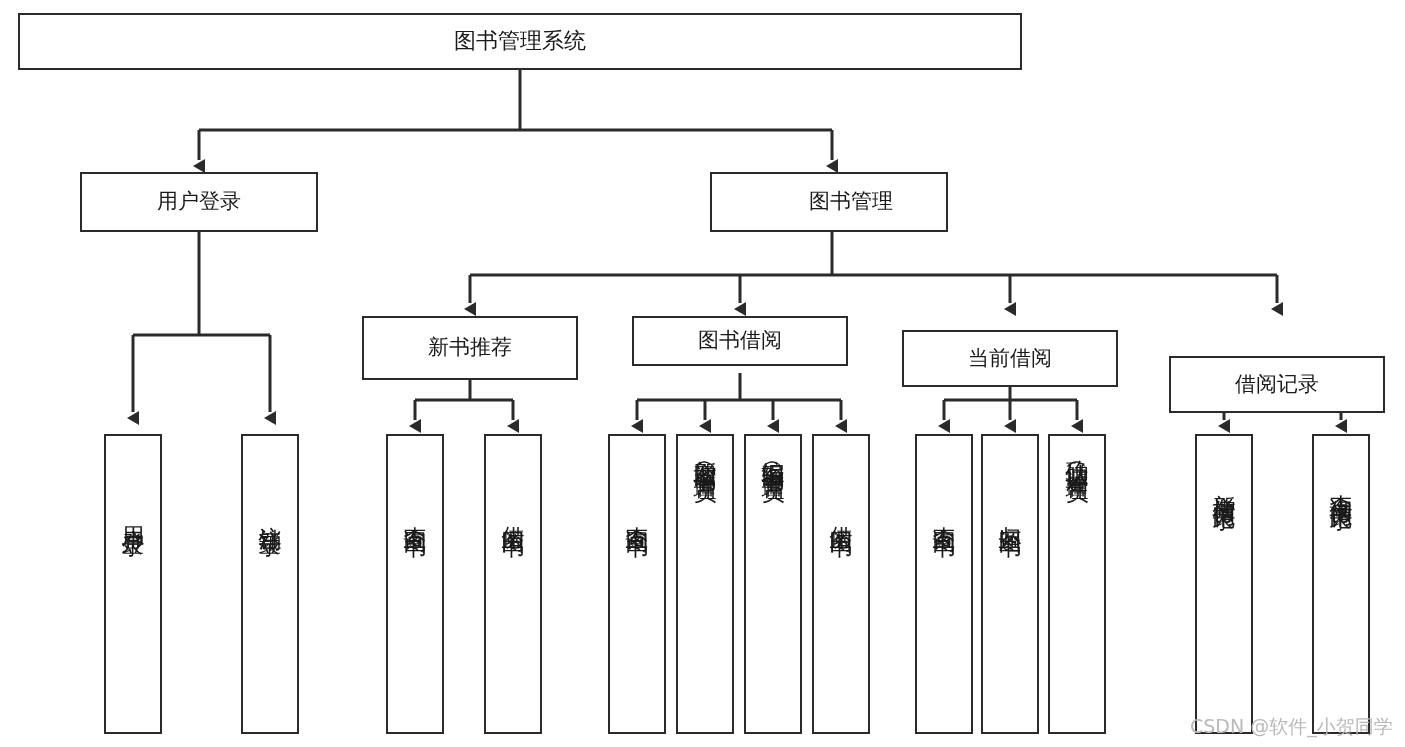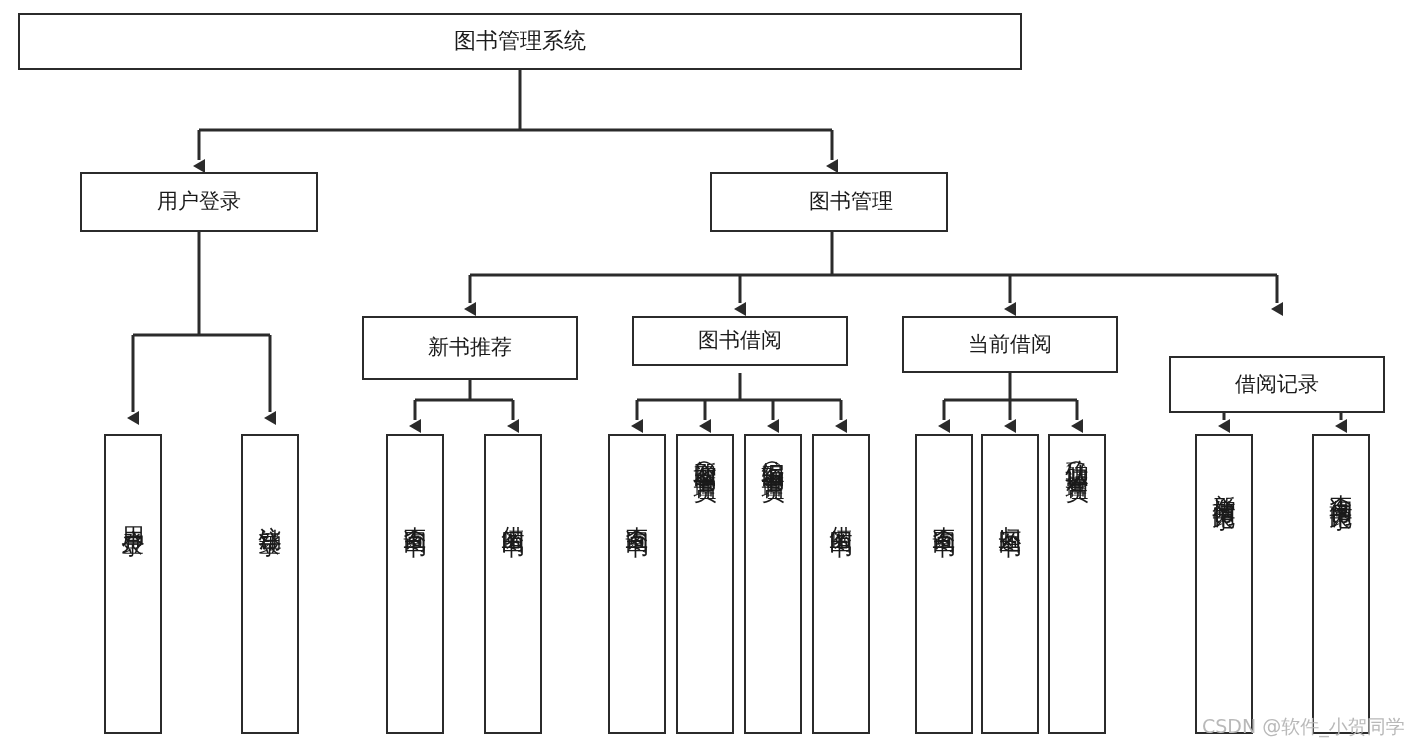--- a/index.html
+++ b/index.html
@@ -62,21 +62,20 @@
     line-height: 1;
     letter-spacing: 3px;
     white-space: nowrap;
   }
   .watermark {
     position: absolute;
     color: #b9b9b9;
     font-size: 19px;
     white-space: nowrap;
     font-family: "DejaVu Sans", "Liberation Sans", sans-serif;
-    margin-left: 12px;
   }
 </style>
 </head>
 <body>
 
 <div id="canvas">
 
   <svg id="edges" viewBox="0 0 1405 747" xmlns="http://www.w3.org/2000/svg">
     <defs>
       <marker id="arrow" markerWidth="14" markerHeight="12" refX="1" refY="6" orient="auto" markerUnits="userSpaceOnUse">
@@ -140,21 +139,21 @@
   </div>
 
   <div class="node h" style="left:362px; top:316px; width:216px; height:64px;">
     <span class="label">新书推荐</span>
   </div>
 
   <div class="node h" style="left:632px; top:316px; width:216px; height:50px;">
     <span class="label">图书借阅</span>
   </div>
 
-  <div class="node h" style="left:902px; top:316px; width:216px; height:57px;">
+  <div class="node h" style="left:902px; top:330px; width:216px; height:57px;">
     <span class="label">当前借阅</span>
   </div>
 
   <div class="node h" style="left:1169px; top:328px; width:216px; height:57px;margin-top:28px;">
     <span class="label">借阅记录</span>
   </div>
 
   <div class="node v" style="left:104px; top:434px; width:58px; height:300px; padding-top:72px;">
     <span class="label">用户登录</span>
   </div>

